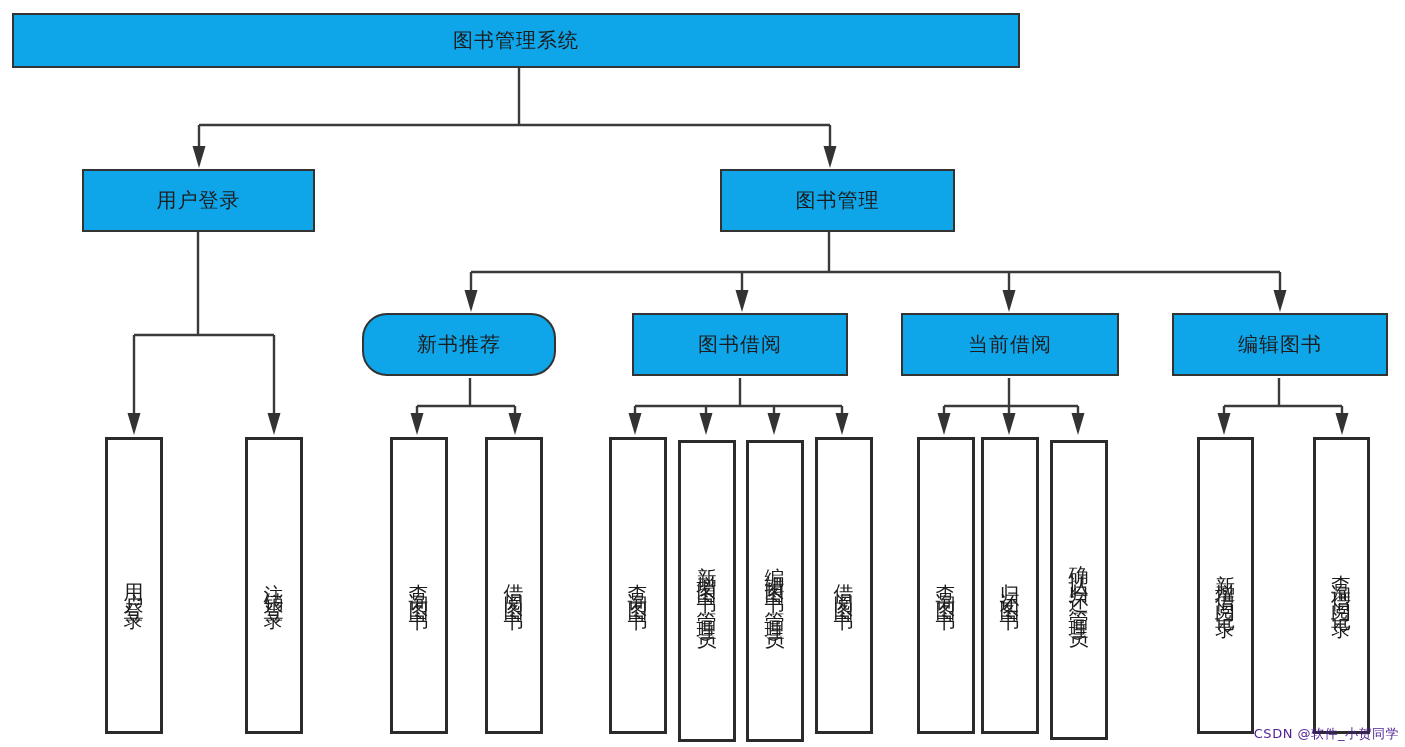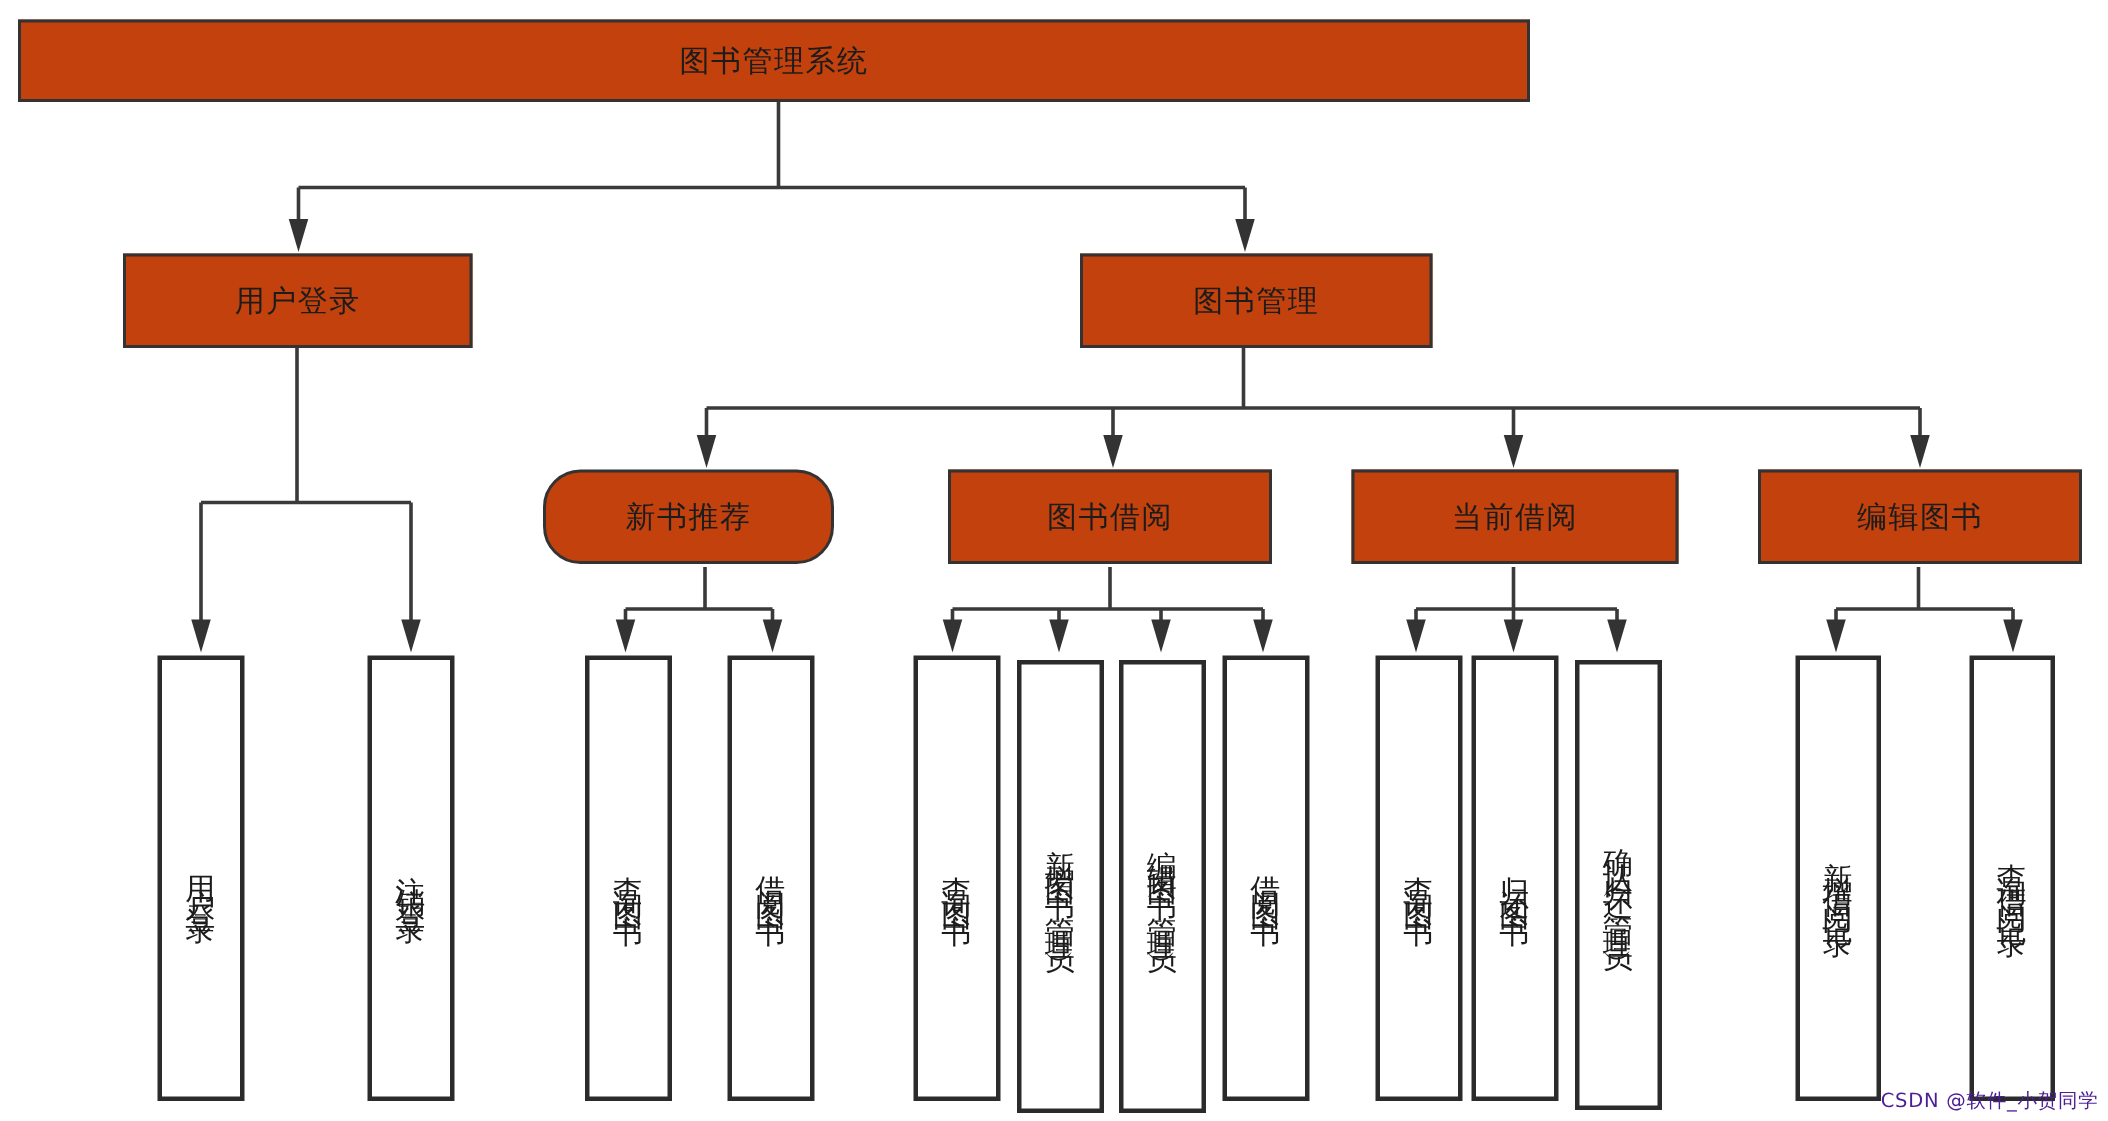--- a/index.html
+++ b/index.html
@@ -14,21 +14,21 @@
   .wires {
     position: absolute;
     left: 0; top: 0;
     width: 1405px; height: 747px;
     z-index: 1;
   }
   .node {
     position: absolute;
     box-sizing: border-box;
     border: 2.5px solid #333333;
-    background: #c2410c;
+    background: #0ea5e9;
     display: flex;
     align-items: center;
     justify-content: center;
     color: #1c1c1c;
     font-size: 20px;
     letter-spacing: 1px;
     z-index: 2;
   }
   .node.root { border-width: 2px; }
   .leaf {

